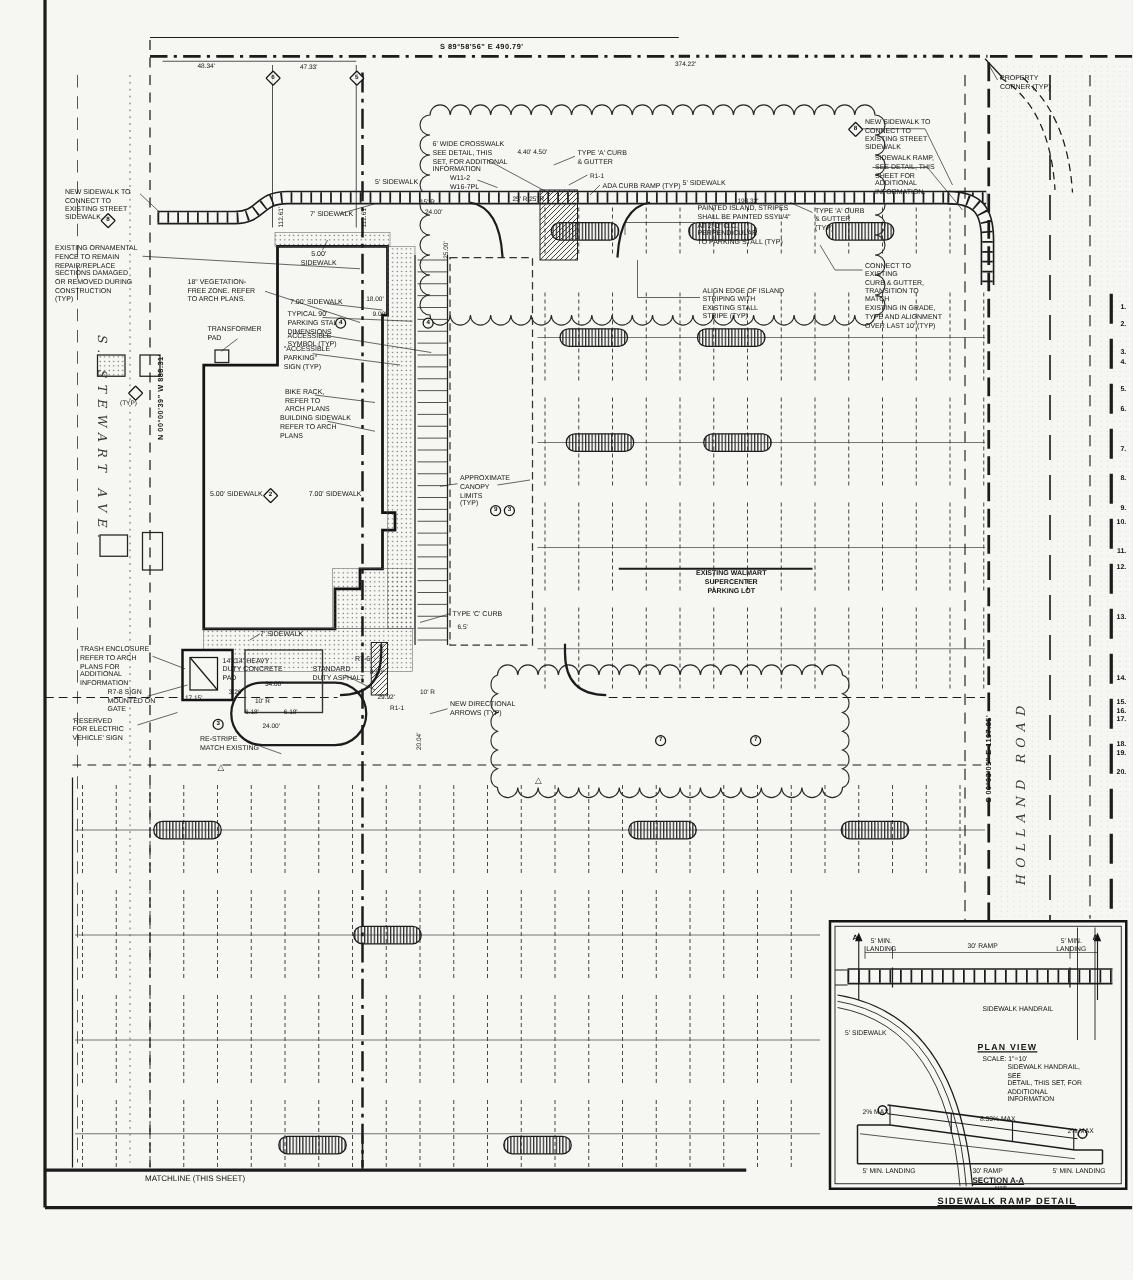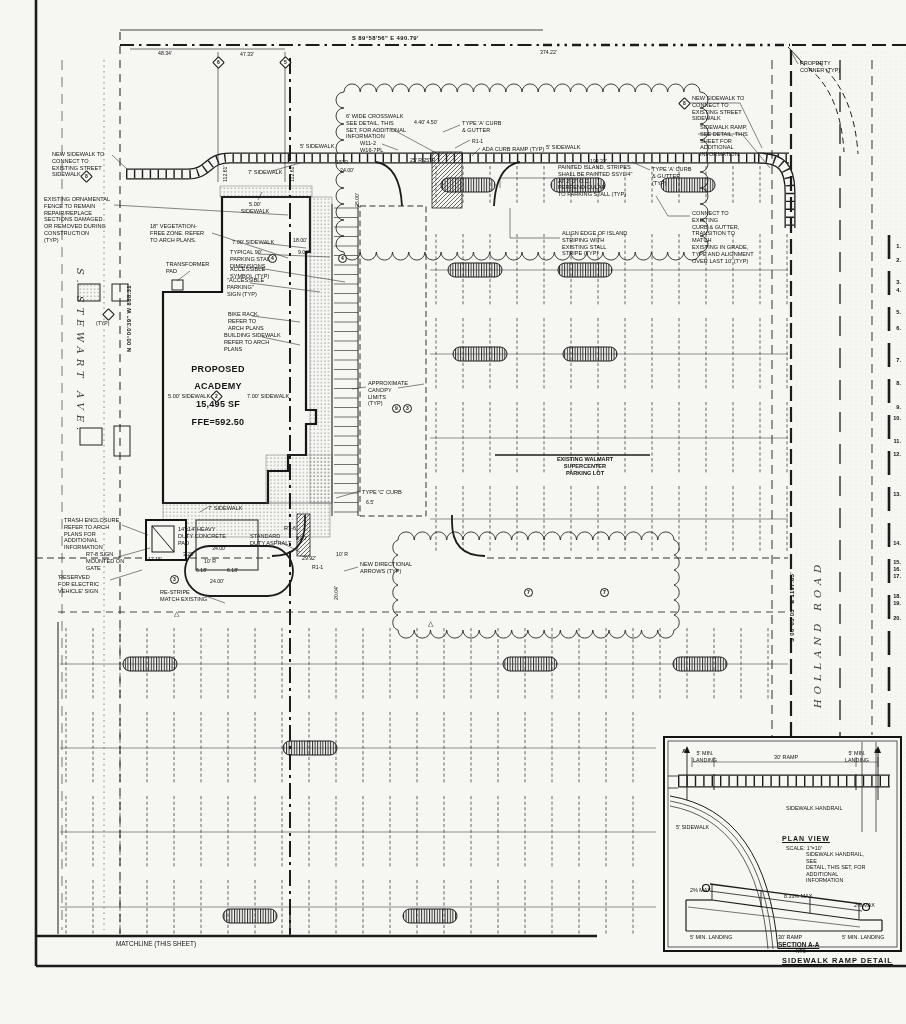--- a/index.html
+++ b/index.html
@@ -458,26 +458,20 @@
   <div class="lbl" style="left:227px;top:277px;width:46px;">"ACCESSIBLE
 PARKING"
 SIGN (TYP)</div>
   <div class="lbl" style="left:228px;top:311px;width:42px;">BIKE RACK,
 REFER TO
 ARCH PLANS</div>
   <div class="lbl" style="left:224px;top:332px;width:62px;">BUILDING SIDEWALK
 REFER TO ARCH
 PLANS</div>
 
-  <div class="lbl ctr" style="left:166px;top:357px;width:104px;">
-    <div class="bigtitle">PROPOSED</div>
-    <div class="bigtitle">ACADEMY</div>
-    <div class="bigtitle">15,495 SF</div>
-    <div class="bigtitle">FFE=592.50</div>
-  </div>
   <div class="lbl nw" style="left:168px;top:393px;">5.00' SIDEWALK</div>
   <div class="kn dia" style="left:212px;top:392px;">
       <span>2</span>
     </div>
   <div class="lbl nw" style="left:247px;top:393px;">7.00' SIDEWALK</div>
 
   <div class="lbl" style="left:368px;top:380px;width:44px;">APPROXIMATE
 CANOPY
 LIMITS
 (TYP)</div>
@@ -600,21 +594,21 @@
 DETAIL, THIS SET, FOR
 ADDITIONAL INFORMATION</div>
   <div class="lbl dtl nw" style="left:690px;top:887px;">2% MAX</div>
   <div class="lbl dtl nw" style="left:784px;top:893px;">8.33% MAX</div>
   <div class="lbl dtl nw" style="left:854px;top:902px;">2% MAX</div>
   <div class="lbl dtl nw" style="left:690px;top:934px;">5' MIN. LANDING</div>
   <div class="lbl dtl nw" style="left:778px;top:934px;">30' RAMP</div>
   <div class="lbl dtl nw" style="left:842px;top:934px;">5' MIN. LANDING</div>
   <div class="lbl bd ul nw" style="left:778px;top:941px;font-size:6.4px;">SECTION A-A</div>
   <div class="lbl dtl nw" style="left:796px;top:949px;font-size:4.8px;">NTS</div>
-  <div class="lbl bd ul nw" style="left:782px;top:956px;font-size:7.4px;letter-spacing:1px;">SIDEWALK RAMP DETAIL</div>
+  <div class="lbl bd ul nw" style="left:750px;top:956px;font-size:7.4px;letter-spacing:1px;">SIDEWALK RAMP DETAIL</div>
 <div class="note-num" style="left: 886px; top: 244px;">1.</div>
     <div class="note-num" style="left: 886px; top: 258px;">2.</div>
     <div class="note-num" style="left: 886px; top: 280px;">3.</div>
     <div class="note-num" style="left: 886px; top: 288px;">4.</div>
     <div class="note-num" style="left: 886px; top: 310px;">5.</div>
     <div class="note-num" style="left: 886px; top: 326px;">6.</div>
     <div class="note-num" style="left: 886px; top: 358px;">7.</div>
     <div class="note-num" style="left: 886px; top: 381px;">8.</div>
     <div class="note-num" style="left: 886px; top: 405px;">9.</div>
     <div class="note-num" style="left: 886px; top: 416px;">10.</div>

